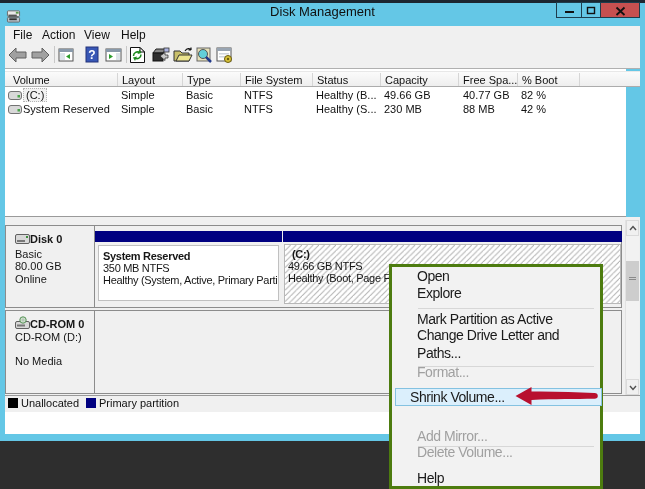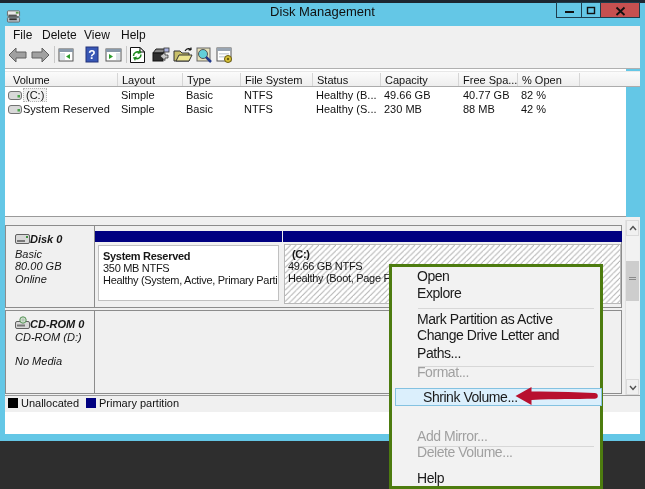--- a/index.html
+++ b/index.html
@@ -28,41 +28,41 @@
 #list { position:absolute; left:5px; top:69px; width:621px; height:148px; background:#ffffff; border-bottom:1px solid #9a9a9a; }
 #lhead { position:absolute; left:0; top:2px; width:635px; height:16px; background:linear-gradient(#fbfbfb,#eeeeee); border-top:1px solid #e8e8e8; border-bottom:1px solid #acacac; font-size:11px; color:#111; }
 #lhead span { position:absolute; top:2px; }
 #lhead i { position:absolute; top:1px; height:13px; width:1px; background:#d6d6d6; font-style:normal; }
 .lrow { position:absolute; width:635px; height:14px; font-size:11px; color:#111; }
 .lrow span { position:absolute; top:1px; }
 
 
 #gpane { position:absolute; left:5px; top:217px; width:635px; height:179px; background:#f0f0f0; }
 .drow { position:absolute; left:0; width:617px; background:#f0f0f0; border:1px solid #8c8c8c; }
-.dlabel { position:absolute; left:0; top:0; width:89px; height:100%; border-right:1px solid #8c8c8c; font-size:11px; color:#161616;font-style:italic; }
+.dlabel { position:absolute; left:0; top:0; width:89px; height:100%; border-right:1px solid #8c8c8c; font-size:11px; color:#161616; }
 .part { position:absolute; top:0; height:100%; }
 .pbar { position:absolute; left:0; top:5px; height:11px; width:100%; background:#000080; }
 .pbody { position:absolute; left:3px; top:19px; right:3px; bottom:6px; background:#ffffff; border:1px solid #c0c0c0; font-size:11px; letter-spacing:-0.3px; color:#161616; white-space:nowrap; overflow:hidden; }
 
 
 #sbar { position:absolute; left:620px; top:3px; width:14px; height:175px; background:#f2f2f2; border-left:1px solid #e2e2e2; }
 .sbtn { position:absolute; left:0; width:13px; height:16px; background:#f0f0f0; border:1px solid #dadada; }
 #sthumb { position:absolute; left:0; top:41px; width:13px; height:40px; background:#cdcdcd; }
 
 
 #legend { position:absolute; left:5px; top:395px; width:635px; height:17px; background:#f0f0f0; border-top:1px solid #9a9a9a; font-size:11px; color:#111; }
 .lsq { position:absolute; top:2px; width:10px; height:10px; }
 #whitestrip { position:absolute; left:5px; top:412px; width:635px; height:22px; background:#ffffff; }
 
 
 #cmenu { position:absolute; left:389px; top:264px; width:214px; height:225px; background:#f2f2f2; border:3px solid #4d7c0f; font-size:14px; letter-spacing:-0.45px; color:#1a1a1a; }
 .mi { position:absolute; left:3px; width:207px; height:18px; line-height:18px; padding-left:22px; }
 .mi.dis { color:#a0a0a0;margin-top:18px; }
 .msep { position:absolute; left:26px; width:176px; height:1px; background:#d7d7d7; }
-#hl { position:absolute; left:3px; top:121px; width:207px; height:18px; background:#dbeffc; border:1px solid #84c2e1; line-height:16px; padding-left:27px; }
+#hl { position:absolute; left:3px; top:121px; width:207px; height:18px; background:#dbeffc; border:1px solid #84c2e1; line-height:16px; padding-left:14px; }
 </style>
 </head>
 <body>
 
 <div id="win"></div>
 <div id="topstrip"></div>
 <div id="title">
   <div class="txt">Disk Management</div>
   <svg class="abs" style="left:6px;top:6px" width="15" height="14" viewBox="0 0 15 15">
     <rect x="1" y="2" width="13" height="6" rx="1" fill="#e8e8e8" stroke="#666"></rect>
@@ -77,21 +77,21 @@
     </svg></div>
 <div class="wbtn" id="btnmax"><svg width="18" height="14">
       <rect x="5.5" y="4.5" width="7" height="6" fill="none" stroke="#111" stroke-width="1.4"></rect>
     </svg></div>
 <div class="wbtn" id="btnclose"><svg width="37" height="14">
       <path d="M14.5 4.5 L22.5 12 M22.5 4.5 L14.5 12" stroke="#111" stroke-width="1.8"></path>
     </svg></div>
 
 <div id="menubar">
   <span style="left:8px">File</span>
-  <span style="left:37px">Delete</span>
+  <span style="left:37px">Action</span>
   <span style="left:79px">View</span>
   <span style="left:116px">Help</span>
 </div>
 
 <div id="toolbar">
 
   <svg class="abs" style="left:3px;top:4px" width="20" height="16" viewBox="0 0 20 16">
     <path d="M1 8 L8 1 L8 5 L18 5 L18 11 L8 11 L8 15 Z" fill="#a0a0a0" stroke="#606060"></path>
   </svg>
   <svg class="abs" style="left:25px;top:4px" width="20" height="16" viewBox="0 0 20 16">
@@ -166,21 +166,21 @@
     <span style="left:182px">Type</span>
       <i style="left:235px"></i>
     <span style="left:240px">File System</span>
       <i style="left:307px"></i>
     <span style="left:312px">Status</span>
       <i style="left:375px"></i>
     <span style="left:380px">Capacity</span>
       <i style="left:453px"></i>
     <span style="left:458px">Free Spa...</span>
       <i style="left:512px"></i>
-    <span style="left:517px">% Open</span>
+    <span style="left:517px">% Boot</span>
       <i style="left:574px"></i>
   </div>
   <div class="lrow" style="top:19px">
     <svg class="abs" style="left:3px;top:3px" width="14" height="9">
         <rect x="0.5" y="0.5" width="13" height="8" rx="2.5" fill="#d9d9d9" stroke="#737373"></rect>
         <rect x="9.5" y="4" width="2.5" height="2.5" fill="#4ba44b"></rect>
       </svg>
     <span style="left:18px;border:1px dotted #b5b5b5;padding:0 2px;top:0;background:#f2f2f2">(C:)</span>
     <span style="left:116px">Simple</span>
     <span style="left:181px">Basic</span>

